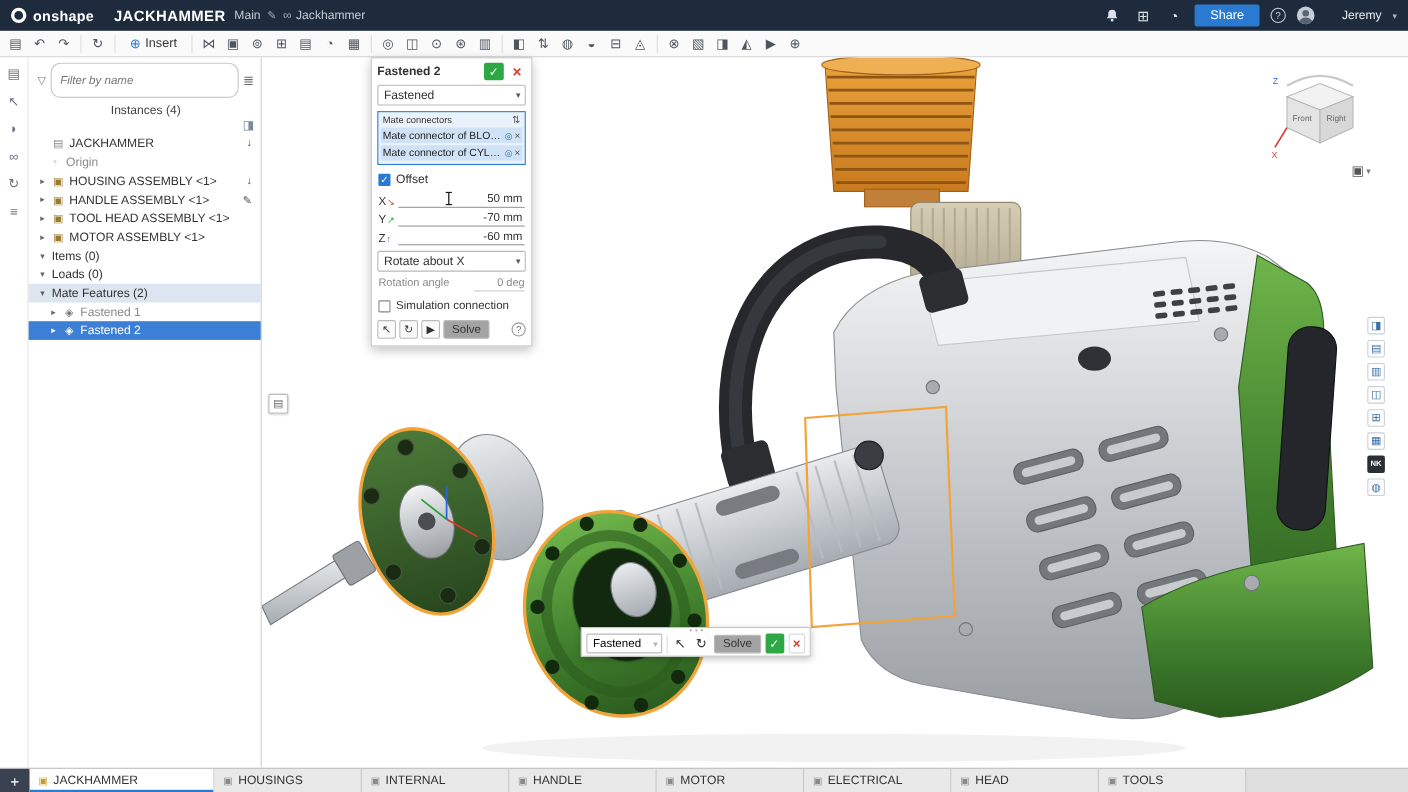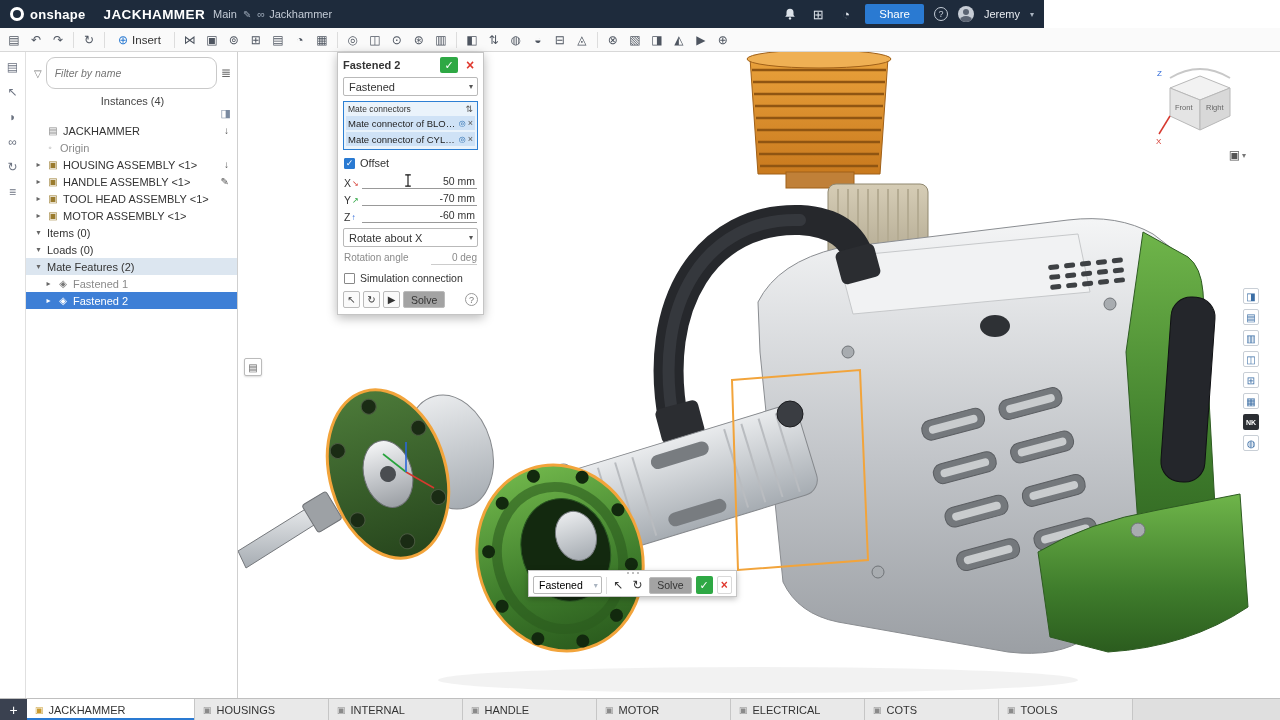--- a/index.html
+++ b/index.html
@@ -1,33 +1,33 @@
 <!DOCTYPE html>
 <html><head>
 <meta charset="utf-8">
 <style>
   * { margin:0; padding:0; box-sizing:border-box; }
   html,body { width:1280px; height:720px; overflow:hidden; font-family:"Liberation Sans",sans-serif; background:#fff; }
 
   
-  .topbar { position:absolute; left:0; top:0; width:1044px; height:28px; background:#1E2B3C; display:flex; align-items:center; color:#fff; z-index:30; }
+  .topbar { position:absolute; left:0; top:0; width:1280px; height:28px; background:#1E2B3C; display:flex; align-items:center; color:#fff; z-index:30; }
   .logo-mark { width:14px; height:14px; border:3px solid #fff; border-radius:50%; margin:0 6px 0 10px; }
   .logo-text { font-size:13px; font-weight:bold; letter-spacing:.3px; }
   .doc-title { font-size:13.5px; font-weight:bold; margin-left:18px; letter-spacing:.4px; }
   .workspace { font-size:11px; color:#C3CBD6; margin-left:8px; }
   .tb-mini { font-size:10px; color:#9AA6B5; margin-left:6px; }
   .linked-doc { font-size:11px; color:#C3CBD6; margin-left:4px; }
   .topbar-right { margin-left:auto; display:flex; align-items:center; gap:10px; padding-right:10px; }
   .tb-icon { width:18px; height:18px; display:flex; align-items:center; justify-content:center; color:#DDE3EA; font-size:13px; cursor:pointer; }
   .share-btn { background:#2A7AD2; color:#fff; font-size:11.5px; height:20px; padding:0 14px; border:none; border-radius:2px; display:flex; align-items:center; }
   .qmark { width:14px; height:14px; border:1px solid #C3CBD6; border-radius:50%; font-size:9px; color:#C3CBD6; display:flex; align-items:center; justify-content:center; }
   .avatar { width:16px; height:16px; border-radius:50%; background:#C7CDD6; position:relative; overflow:hidden; }
   .avatar::before { content:""; position:absolute; width:6px; height:6px; border-radius:50%; background:#5A6372; left:5px; top:3px; }
   .avatar::after { content:""; position:absolute; width:12px; height:8px; border-radius:50%; background:#5A6372; left:2px; top:10px; }
-  .user-name { font-size:11px; color:#E8ECF1; }
+  .user-name { font-size:11px; color:#E8ECF1;margin-left:15px; }
   .caret { font-size:8px; color:#AAB4C0; }
 
   
   .toolbar { position:absolute; left:0; top:28px; width:1280px; height:24px; background:#FAFAFA; border-bottom:1px solid #D8D8D8; display:flex; align-items:center; gap:2px; padding-left:4px; z-index:20; }
   .tbar-icon { width:20px; height:20px; display:flex; align-items:center; justify-content:center; font-size:12px; color:#4E5560; border-radius:2px; }
   .insert-btn { display:flex; align-items:center; gap:4px; height:20px; padding:0 8px; font-size:11.5px; color:#333; border-radius:2px; }
   .insert-btn .plus { color:#2A7AD2; font-size:12px; }
   .sep { width:1px; height:16px; background:#DDD; margin:0 3px; }
 
   
@@ -592,20 +592,20 @@
   <div class="tab">
     <span class="tab-ic">▣</span>
     <span>MOTOR</span>
   </div>
   <div class="tab">
     <span class="tab-ic">▣</span>
     <span>ELECTRICAL</span>
   </div>
   <div class="tab">
     <span class="tab-ic">▣</span>
-    <span>COTS</span>
+    <span>HEAD</span>
   </div>
   <div class="tab">
     <span class="tab-ic">▣</span>
     <span>TOOLS</span>
   </div>
   <div class="tab-filler"></div>
 </div>
 
 </body></html>

